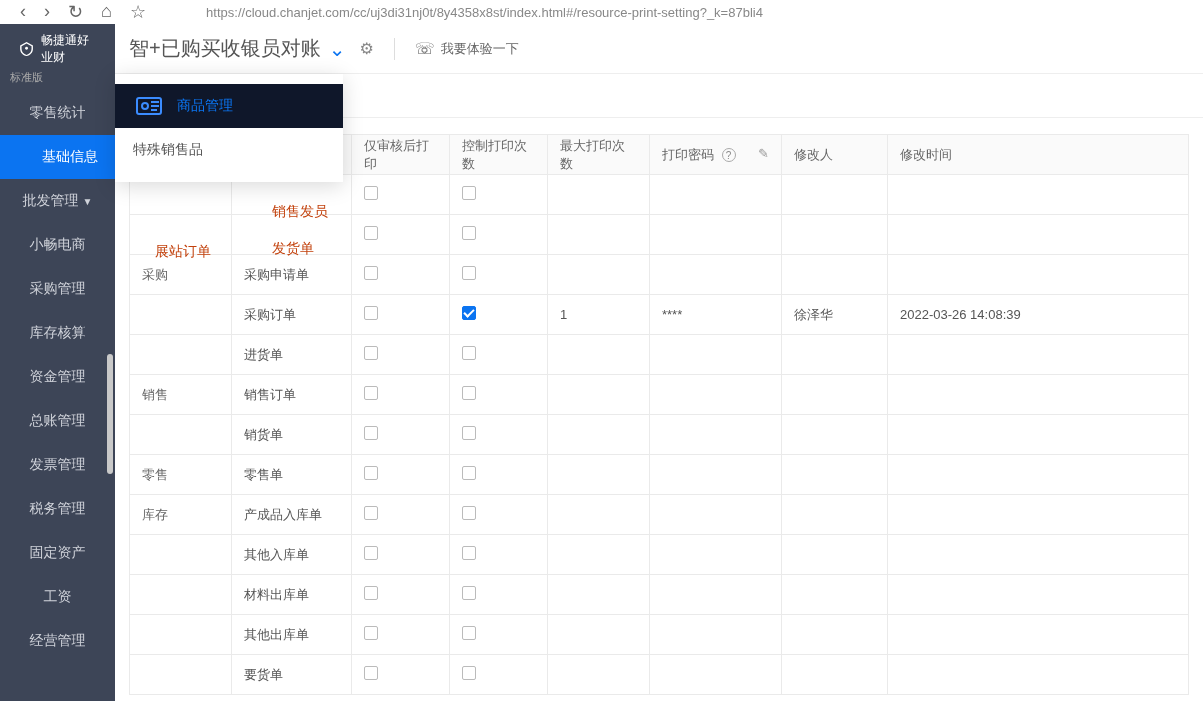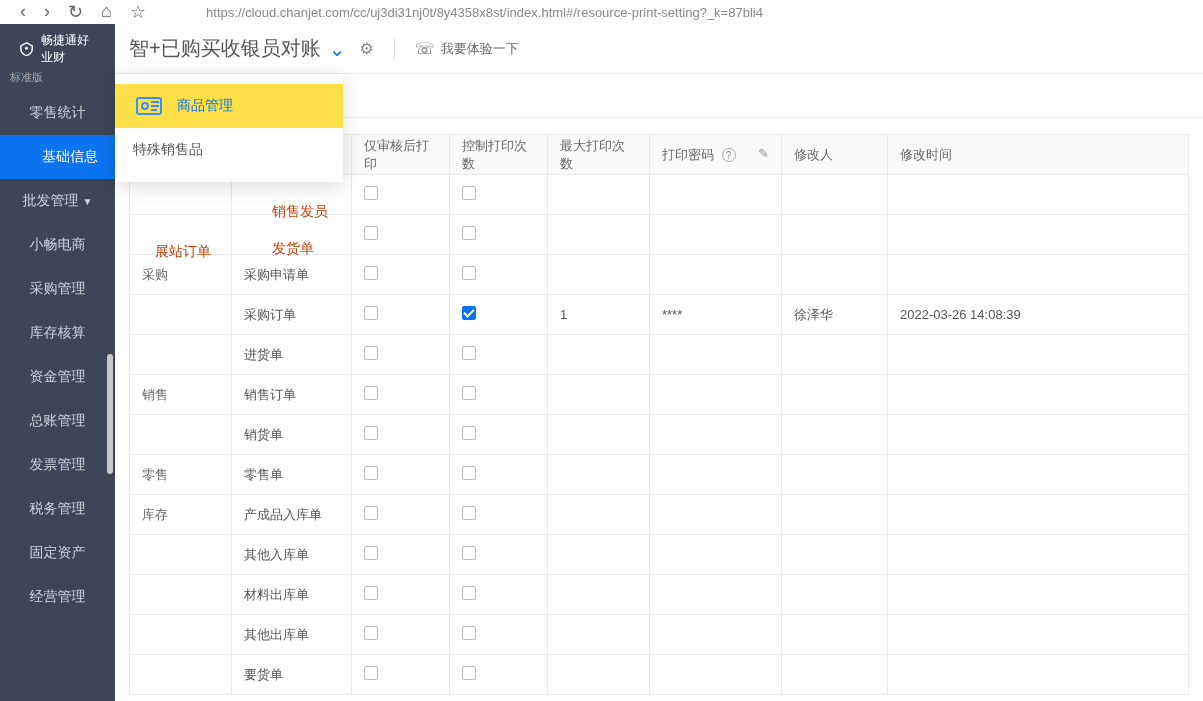--- a/index.html
+++ b/index.html
@@ -35,21 +35,21 @@
 th, td { border: 1px solid #eaeaea; padding: 0 12px; height: 40px; text-align: left; font-size: 13px; color: #555; background: #fff; }
 th { background: #fafafa; font-weight: normal; color: #666; }
 th .qm { display: inline-flex; align-items: center; justify-content: center; width: 14px; height: 14px; border: 1px solid #aaa; border-radius: 50%; font-size: 10px; color: #888; margin-left: 4px; }
 th .edit { float: right; color: #999; }
 .cat-cell { color: #666; }
 .chk { width: 14px; height: 14px; border: 1px solid #bbb; border-radius: 2px; display: inline-block; background: #fff; position: relative; }
 .chk.checked { background: #0b74f1; border-color: #0b74f1; }
 .chk.checked::after { content: ""; position: absolute; left: 3px; top: 0px; width: 4px; height: 8px; border: solid #fff; border-width: 0 2px 2px 0; transform: rotate(45deg); }
 .flyout { position: absolute; left: 0; top: 50px; width: 228px; background: #fff; box-shadow: 0 4px 20px rgba(0,0,0,.15); padding: 10px 0; z-index: 10; }
 .fly-item { height: 44px; display: flex; align-items: center; gap: 10px; padding: 0 18px; font-size: 14px; color: #555; cursor: pointer; }
-.fly-item.hl { background: #fde047; color: #0b74f1; }
+.fly-item.hl { background: #0f172a; color: #0b74f1; }
 .fly-icon { width: 34px; height: 24px; display: inline-flex; align-items: center; justify-content: center; }
 .ghost-col { position: absolute; color: #c2410c; font-size: 14px; pointer-events: none; }
 .col-cat { width: 102px; }
 .col-doc { width: 120px; }
 .col-chk { width: 98px; }
 .col-max { width: 102px; }
 .col-pwd { width: 132px; }
 .col-mod { width: 106px; }
 .col-time { width: auto; }
 .scroll-ind { position: absolute; right: 2px; top: 330px; width: 6px; height: 120px; background: #c9c9c9; border-radius: 3px; }
@@ -83,20 +83,21 @@
         <div class="nav-item active">基础信息</div>
         <div class="nav-item">批发管理<span class="dd">▼</span></div>
         <div class="nav-item">小畅电商</div>
         <div class="nav-item">采购管理</div>
         <div class="nav-item">库存核算</div>
         <div class="nav-item">资金管理</div>
         <div class="nav-item">总账管理</div>
         <div class="nav-item">发票管理</div>
         <div class="nav-item">税务管理</div>
         <div class="nav-item">固定资产</div>
+        <div class="nav-item">工资</div>
         <div class="nav-item">经营管理</div>
       </nav>
     <div class="scroll-ind"></div>
   </aside>
 
   <section class="main">
     <div class="topbar">
       <div class="org-select">
         <span>智+已购买收银员对账</span>
         <span class="chev">⌄</span>

